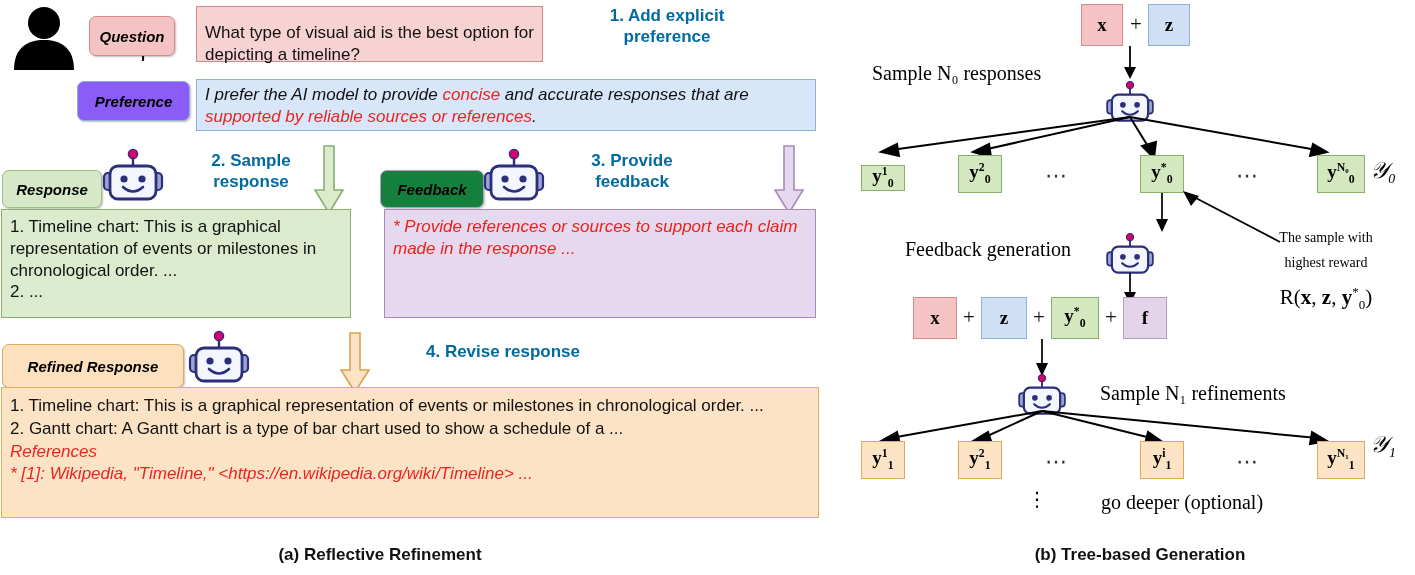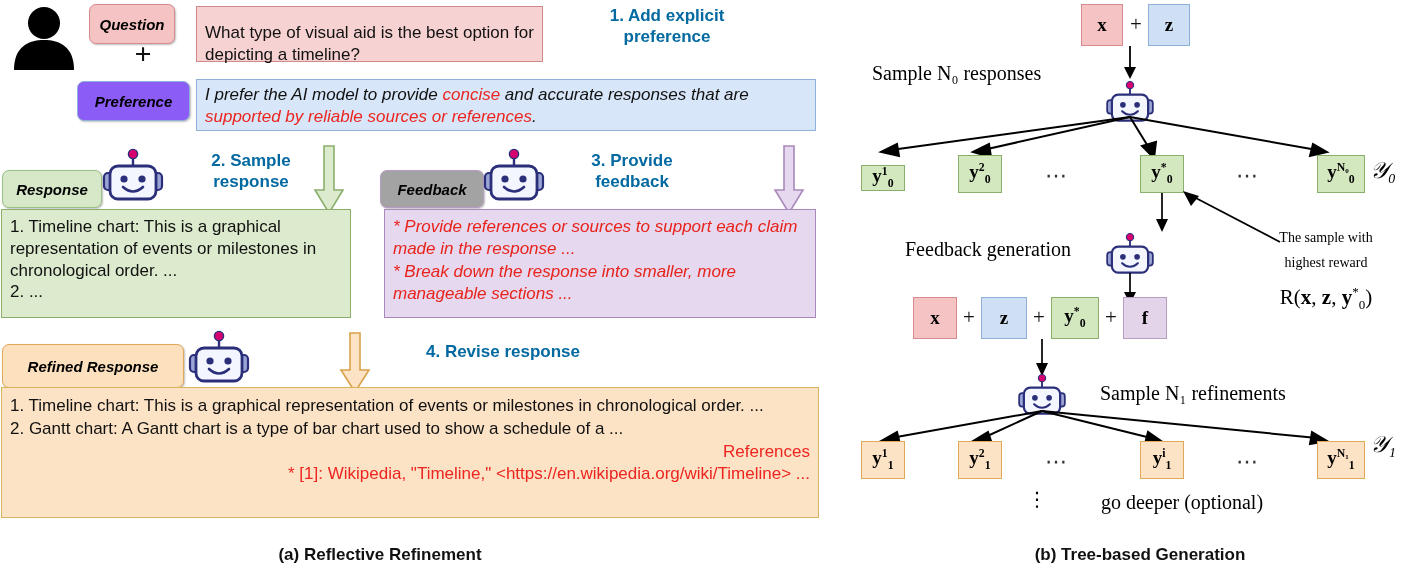--- a/index.html
+++ b/index.html
@@ -7,33 +7,33 @@
        font-family:"Liberation Sans",sans-serif;color:#111;}
   .abs{position:absolute;box-sizing:border-box;}
 
   
   .chip{border-radius:7px;border:1px solid #9aa0a6;display:flex;align-items:center;
         justify-content:center;font-style:italic;font-weight:bold;font-size:15px;
         color:#000;box-shadow:1px 1px 2px rgba(0,0,0,.25);}
   .chip.pink{background:#f5c3c3;border-color:#d58b8b;}
   .chip.blue{background:#8b5cf6;border-color:#8fb0d8;}
   .chip.green{background:#d6e8c8;border-color:#9cbd83;}
-  .chip.purple{background:#a3a3a3;border-color:#b79cc4;}
+  .chip.purple{background:#15803d;border-color:#b79cc4;}
   .chip.orange{background:#fde0bd;border-color:#e0a95a;}
 
   
   .panel{border:1px solid #999;font-size:16px;line-height:1.30;padding:6px 8px 6px 8px;
          box-sizing:border-box;}
   .panel.pink  {background:#f7d2d2;border-color:#d08a8a;}
   .panel.blue  {background:#d7e6f8;border-color:#8fb0d8;font-style:italic;}
   .panel.green {background:#dcebcd;border-color:#8aae6c;}
   .panel.purple{background:#e6d8ee;border-color:#a989bb;font-style:italic;color:#e8231b;}
   .panel.orange{background:#fde3c6;border-color:#d9b45f;}
   .red{color:#ec2520;}
-  .redi{color:#ec2520;text-align:right;}
+  .redi{color:#ec2520;font-style:italic;}
 
   .steplabel{font-weight:bold;font-size:17px;line-height:1.22;text-align:center;color:#0369a1;}
   .caption{font-weight:bold;font-size:17px;text-align:center;}
 
   
   .mbox{border:1px solid #9aa0a6;display:flex;align-items:center;justify-content:center;
         font-family:"Liberation Serif",serif;font-weight:bold;font-size:19px;color:#000;}
   .mbox.pink{background:#f5c3c3;border-color:#d58b8b;}
   .mbox.blue{background:#cfe0f5;border-color:#8fb0d8;}
   .mbox.green{background:#d4e8c0;border-color:#8aae6c;}
@@ -66,21 +66,21 @@
 
 <div class="abs" style="left:8px;top:4px;width:72px;height:66px;">
   <svg viewBox="0 0 72 66" width="72" height="66">
     <circle cx="36" cy="19" r="16" fill="#000"></circle>
     <path d="M6 66 C6 43 20 36 36 36 C52 36 66 43 66 66 Z" fill="#000"></path>
   </svg>
 </div>
 
 <div class="abs plus" style="left:128px;top:37px;width:30px;text-align:center;font-size:30px;font-weight:600;">+</div>
 
-<div class="abs chip pink" style="left:89px;top:4px;width:86px;height:40px;">Question</div>
+<div class="abs chip pink" style="left:89px;top:16px;width:86px;height:40px;">Question</div>
 
 <div class="abs panel pink" style="left:196px;top:6px;width:347px;height:56px;font-size:17px;padding-top:15px;">What type of visual aid is the best option for depicting a timeline?</div>
 
 <div class="abs steplabel" style="left:572px;top:6px;width:190px;">1. Add explicit preference</div>
 
 <div class="abs chip blue" style="left:77px;top:81px;width:113px;height:40px;">Preference</div>
 
 <div class="abs panel blue" style="left:196px;top:79px;width:620px;height:52px;font-size:17px;padding-top:4px;">
   <span>I prefer the AI model to provide </span><span class="red">concise</span><span> and accurate responses that are </span><span class="red">supported by reliable sources or references</span><span>.</span>
 </div>
@@ -115,21 +115,20 @@
 <div class="abs steplabel" style="left:566px;top:151px;width:132px;">3. Provide feedback</div>
 
 <div class="abs" style="left:772px;top:144px;width:34px;height:72px;">
   <svg viewBox="0 0 34 72" width="34" height="72">
     <polygon points="12,2 22,2 22,46 31,46 17,69 3,46 12,46" fill="#e6d8ee" stroke="#a989bb" stroke-width="1.6"></polygon>
   </svg>
 </div>
 
 <div class="abs panel purple" style="left:384px;top:209px;width:432px;height:109px;font-size:17px;line-height:1.32;">
   <div>* Provide references or sources to support each claim made in the response ...</div>
-  <div>* Break down the response into smaller, more manageable sections ...</div>
 </div>
 
 <div class="abs chip orange" style="left:2px;top:344px;width:182px;height:44px;">Refined Response</div>
 
 <div class="abs" style="left:186px;top:330px;width:66px;height:56px;">
   <svg viewBox="0 0 66 54" width="66" height="56">
       <use href="#robot-glyph"></use>
     </svg>
 </div>
 

